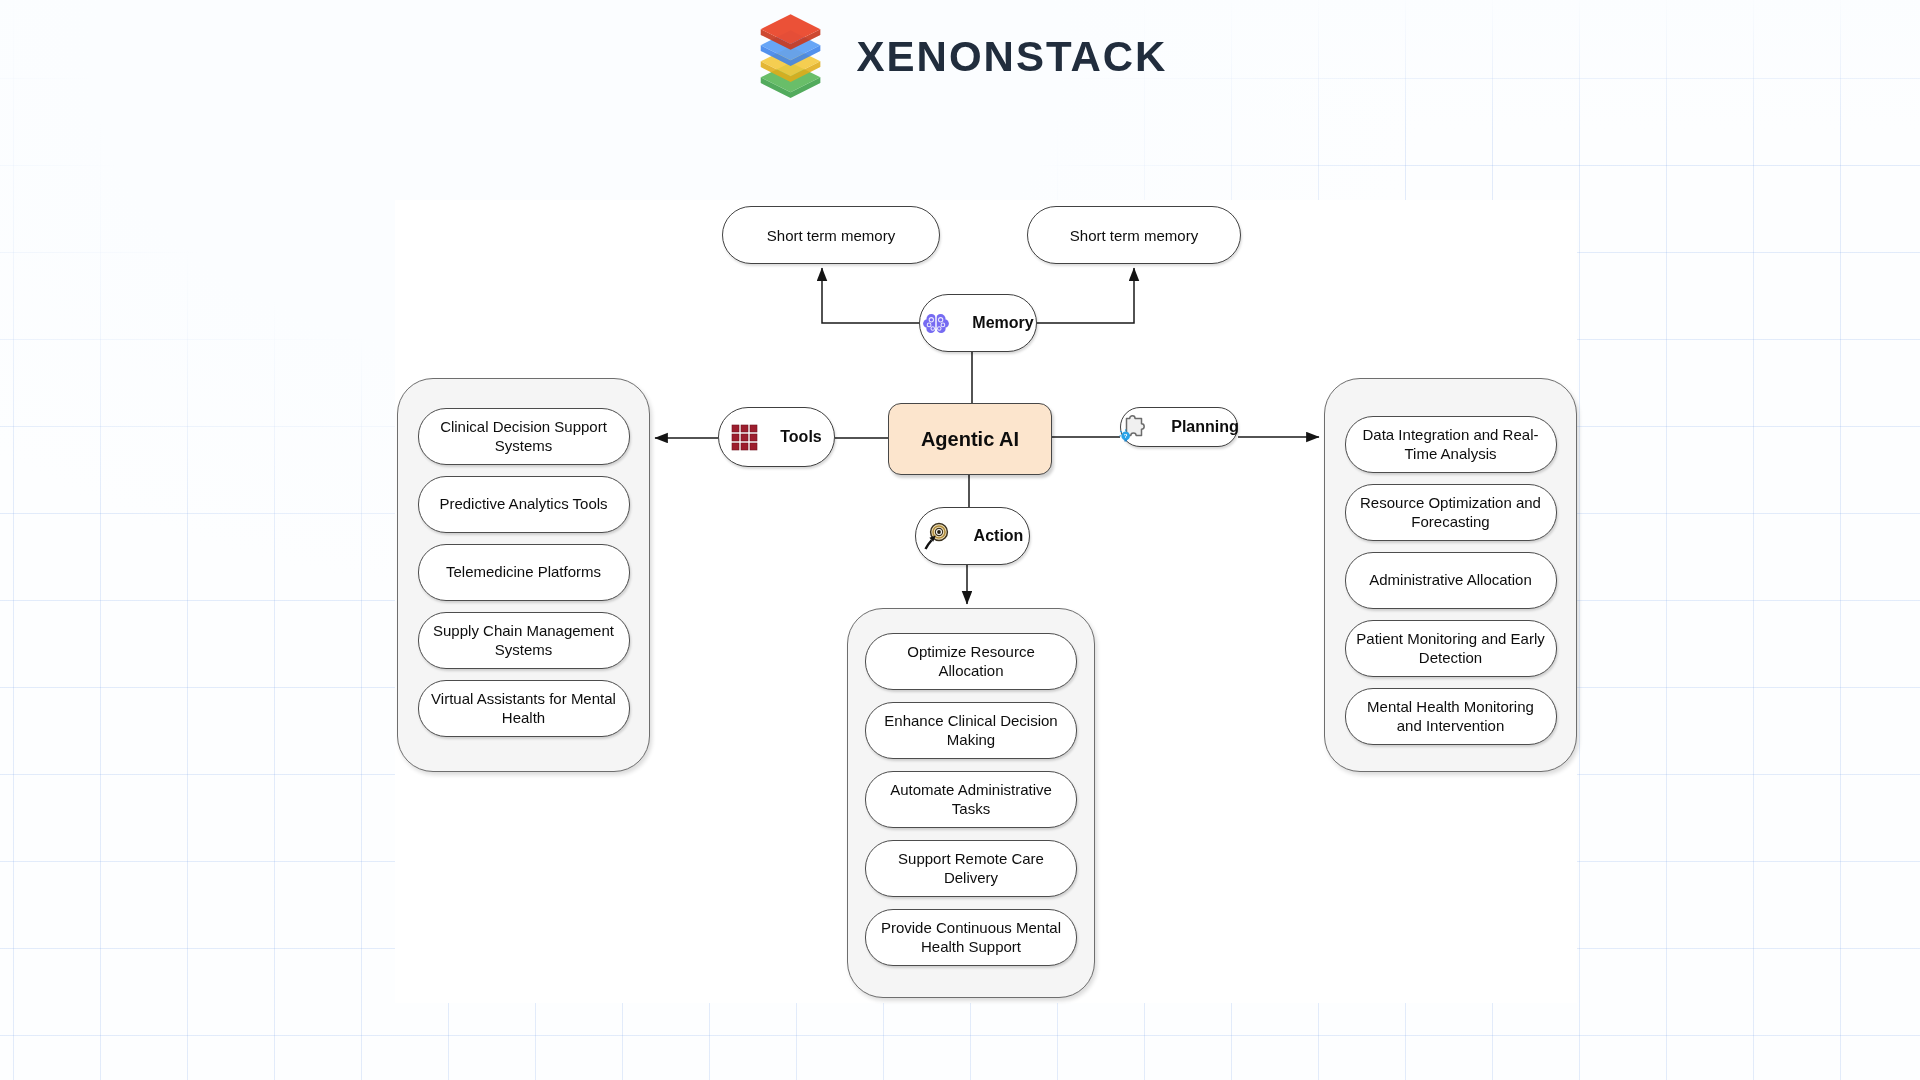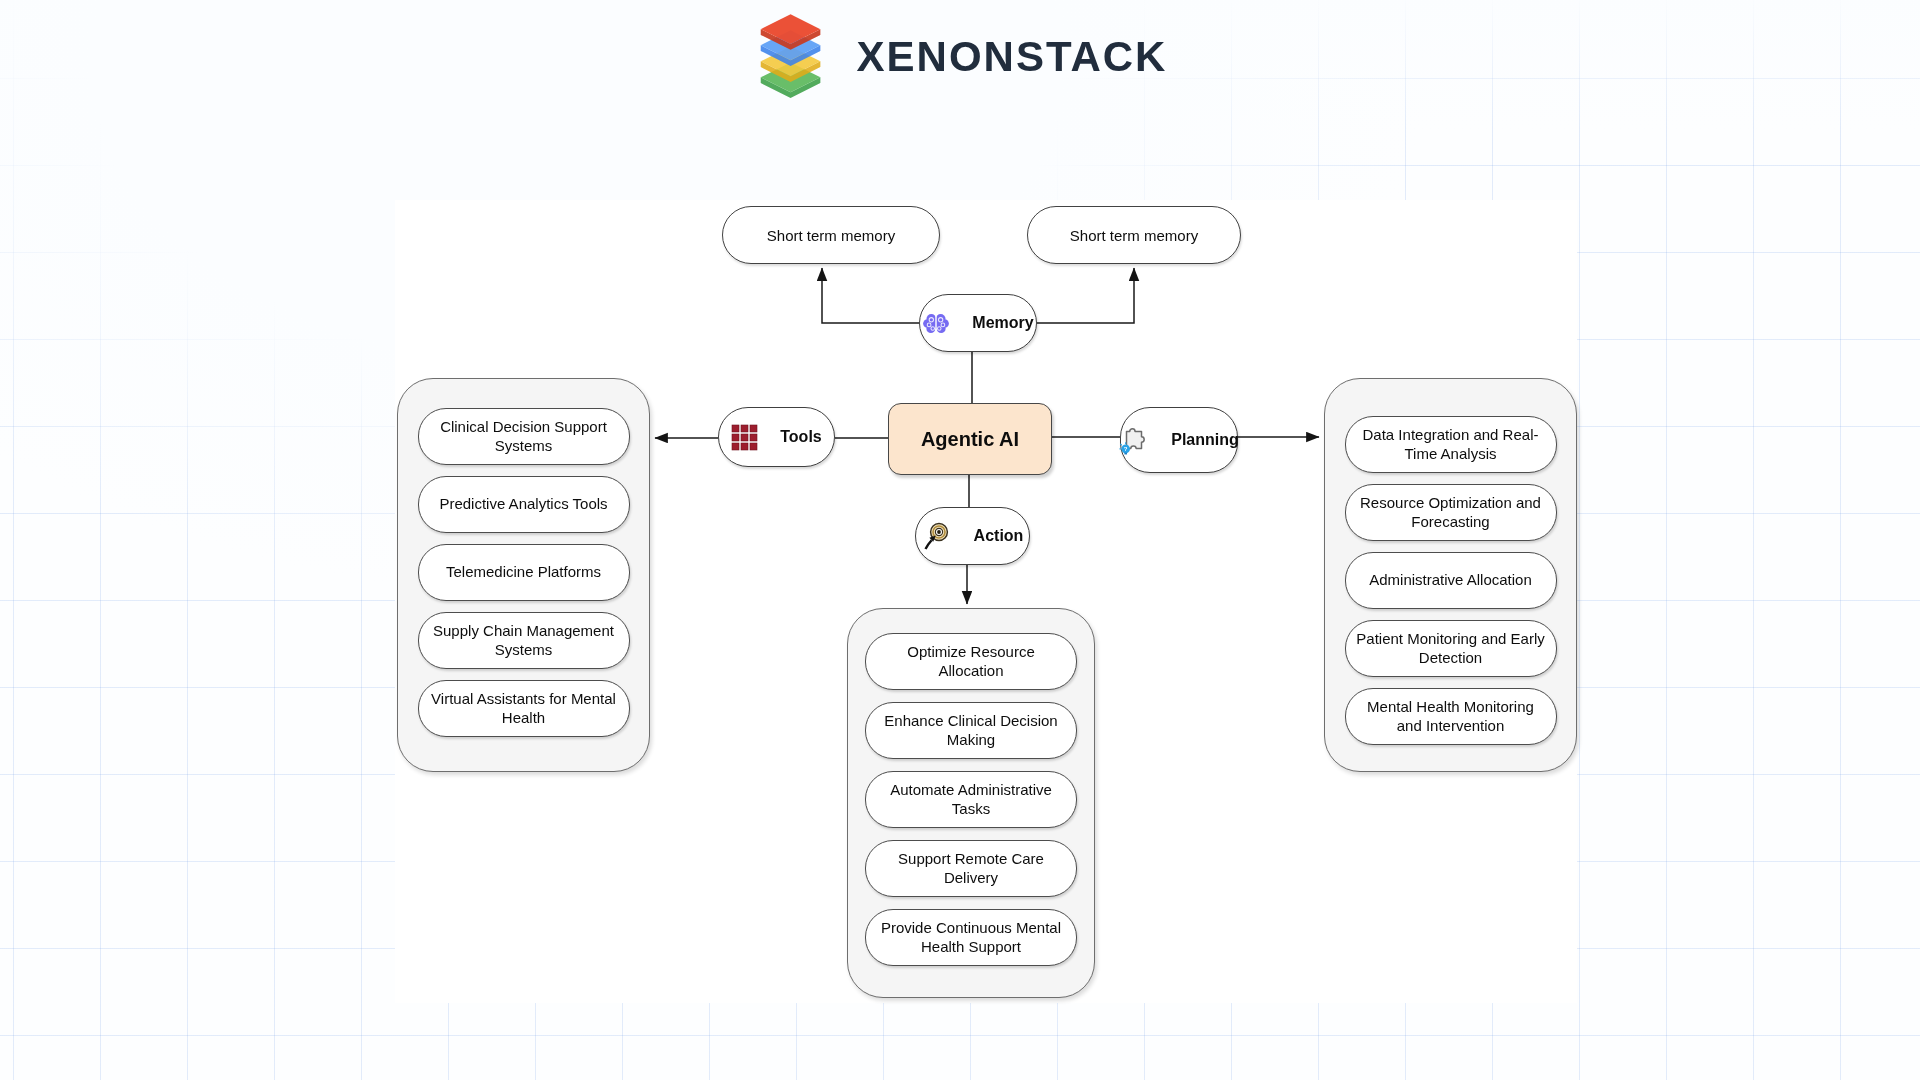--- a/index.html
+++ b/index.html
@@ -55,21 +55,21 @@
   .group-bottom{ left:452px; top:408px; width:248px; height:390px; padding-top:24px; gap:12px; }
 
   .item { width:212px; height:57px; flex:0 0 auto;
     display:flex; align-items:center; justify-content:center; text-align:center;
     background:#fff; border:1.5px solid #4d4d4d; border-radius:28px;
     font-size:15px; line-height:1.25; color:#0d0d0d; padding:0 10px;
     box-shadow:1px 2px 2.5px rgba(0,0,0,.16); }
 
   .n-memory   { left:524px; top:94px;  width:118px; height:58px; }
   .n-tools    { left:323px; top:207px; width:117px; height:60px; }
-  .n-planning { left:725px; top:207px; width:118px; height:66px; }
+  .n-planning { left:725px; top:207px; width:118px; height:40px; }
   .n-action   { left:520px; top:307px; width:115px; height:58px; }
   .p-short { left:327px; top:6px; width:218px; height:58px; }
   .p-long  { left:632px; top:6px; width:214px; height:58px; }
 </style>
 </head>
 <body>
 
 <div class="bg-grid"></div>
 <div class="bg-fade"></div>
 

